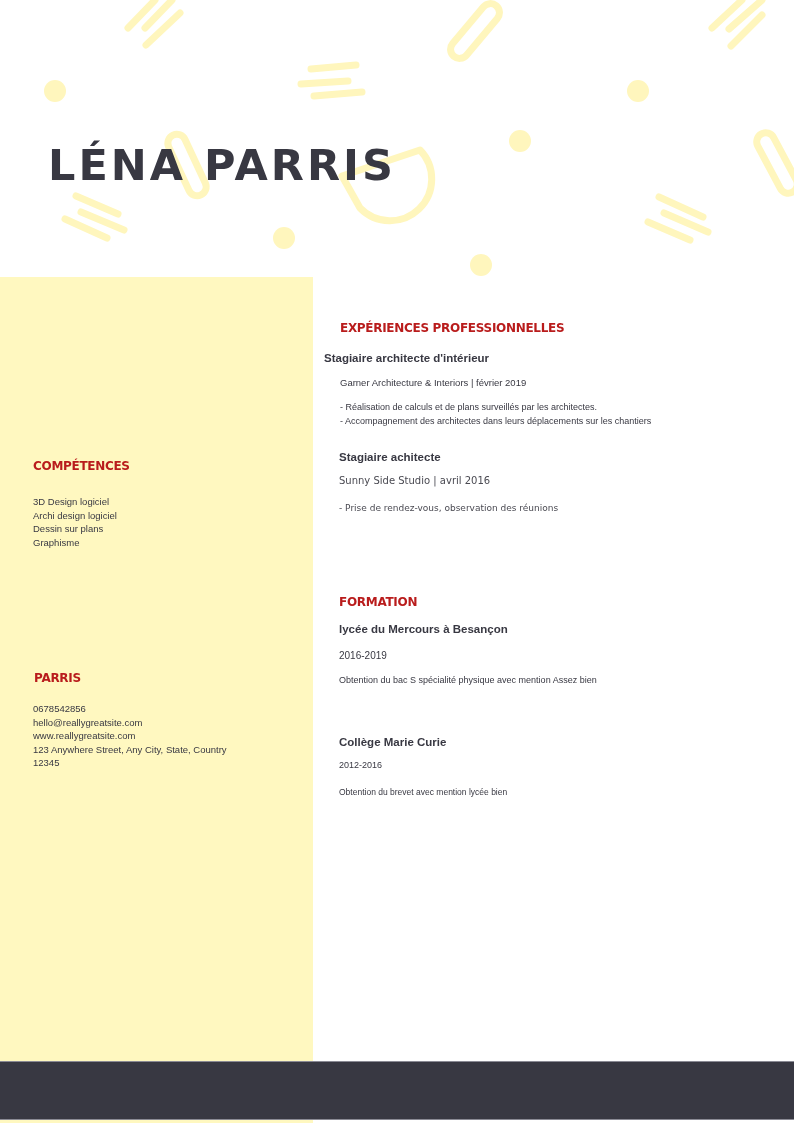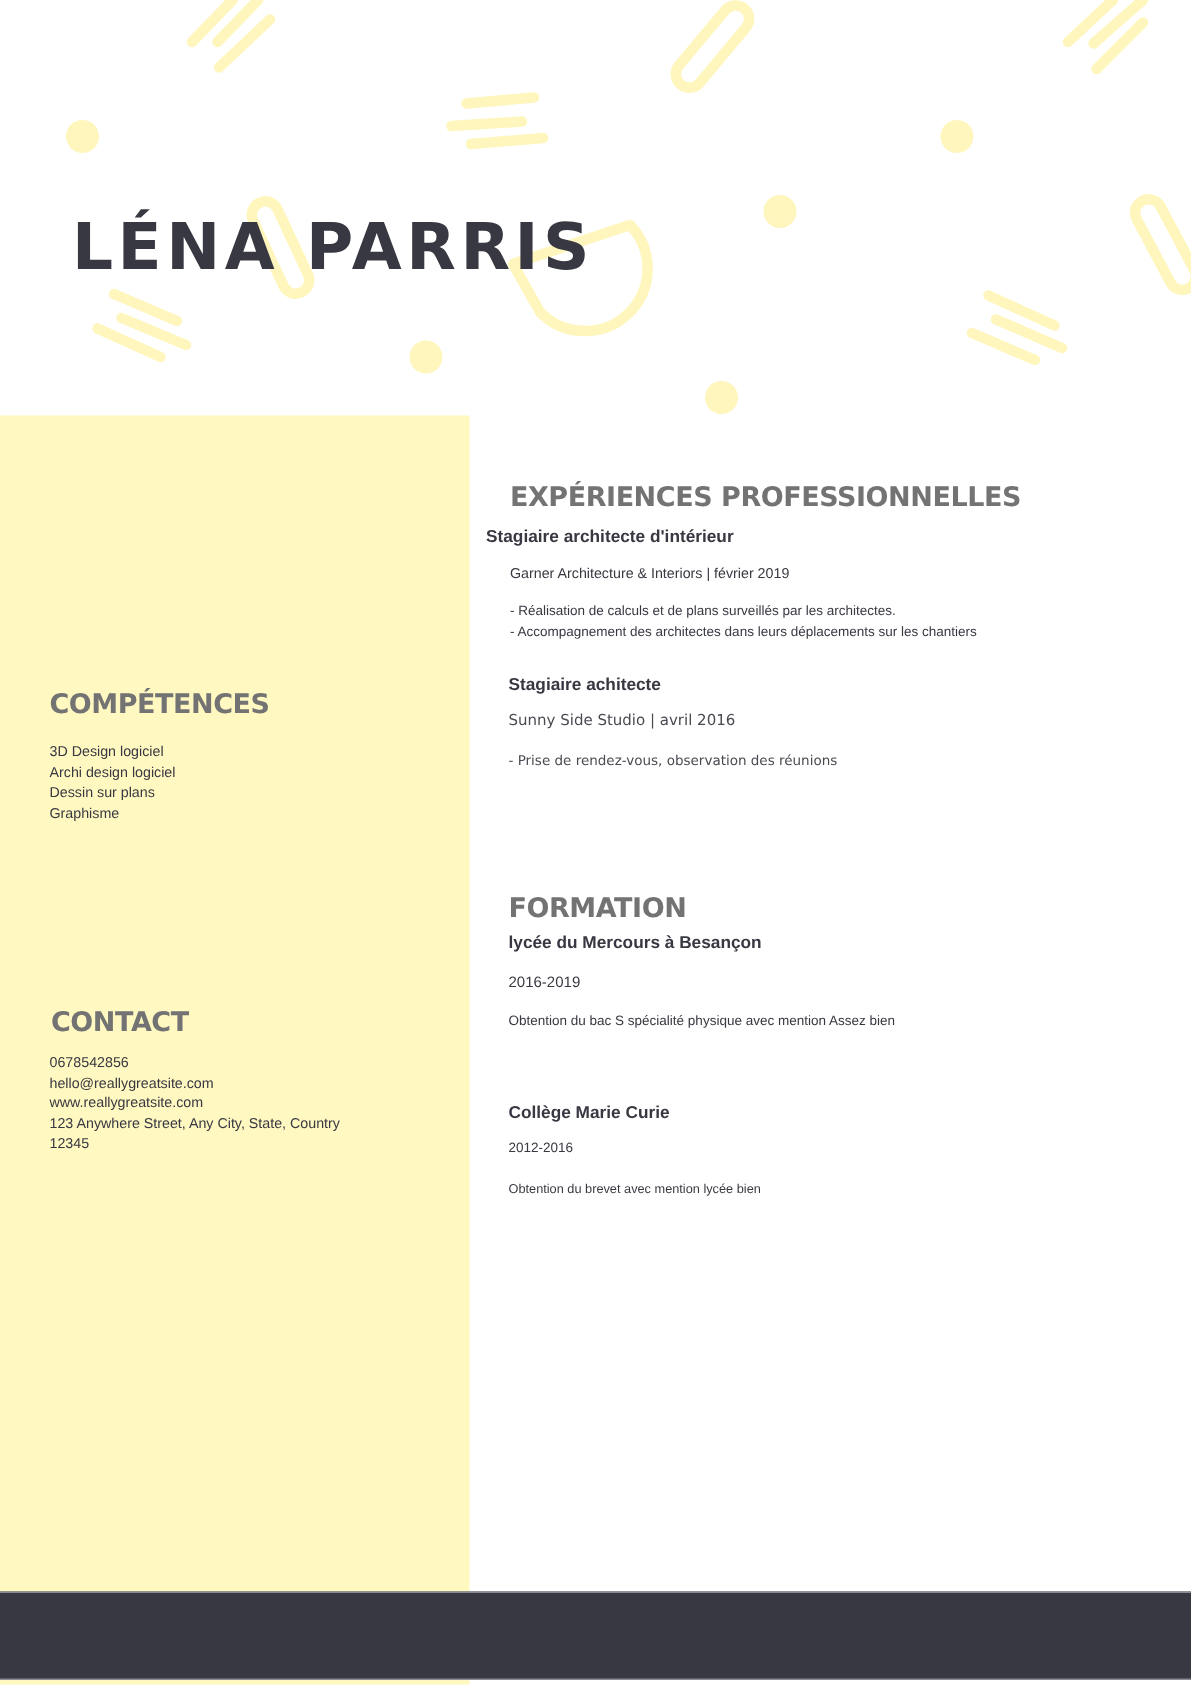--- a/index.html
+++ b/index.html
@@ -18,21 +18,21 @@
     .sidebar {
       position: absolute; left: 0; top: 277px; width: 313px; height: 846px;
       background: #fff8c0;
     }
     .footer {
       position: absolute; left: 0; top: 1061px; width: 794px; height: 57px;
       background: #383842; border-top: 1px solid #8a8a94; border-bottom: 1px solid #8a8a94;
     }
     .sec-title {
       position: absolute; margin: 0; font-family: "DejaVu Sans", sans-serif;
-      font-weight: bold; font-size: 18px; color: #737373; letter-spacing: -0.3px;
+      font-weight: bold; font-size: 12px; color: #b91c1c; letter-spacing: -0.3px;
     }
     .small { font-size: 9.5px; line-height: 13.5px; color: #383842; }
     .list { position: absolute; margin: 0; padding: 0; list-style: none; }
     .item-title { position: absolute; margin: 0; font-weight: bold; font-size: 11.5px; color: #383842; }
     .line { position: absolute; margin: 0; font-size: 9.5px; color: #383842; white-space: nowrap; }
     .lato { font-family: "DejaVu Sans", sans-serif; font-size: 9px; color: #4a4a52; }
   </style>
 </head>
 <body>
 
@@ -79,21 +79,21 @@
 <div class="sidebar"></div>
 
 <h2 class="sec-title" style="left:33px; top:459px;">COMPÉTENCES</h2>
 <ul class="list small" style="left:33px; top:495px;">
   <li>3D Design logiciel</li>
   <li>Archi design logiciel</li>
   <li>Dessin sur plans</li>
   <li>Graphisme</li>
 </ul>
 
-<h2 class="sec-title" style="left:34px; top:671px;">CONTACT</h2>
+<h2 class="sec-title" style="left:34px; top:671px;">PARRIS</h2>
 <ul class="list small" style="left:33px; top:702px;">
   <li>0678542856</li>
   <li>hello@reallygreatsite.com</li>
   <li>www.reallygreatsite.com</li>
   <li>123 Anywhere Street, Any City, State, Country</li>
   <li>12345</li>
 </ul>
 
 <h2 class="sec-title" style="left:340px; top:321px;">EXPÉRIENCES PROFESSIONNELLES</h2>
 

